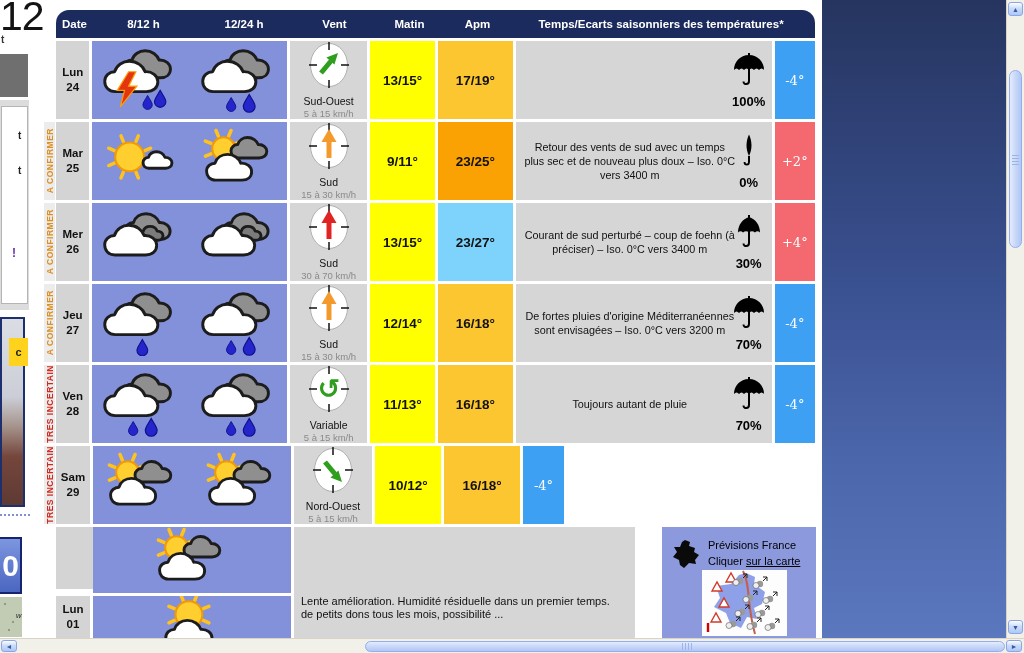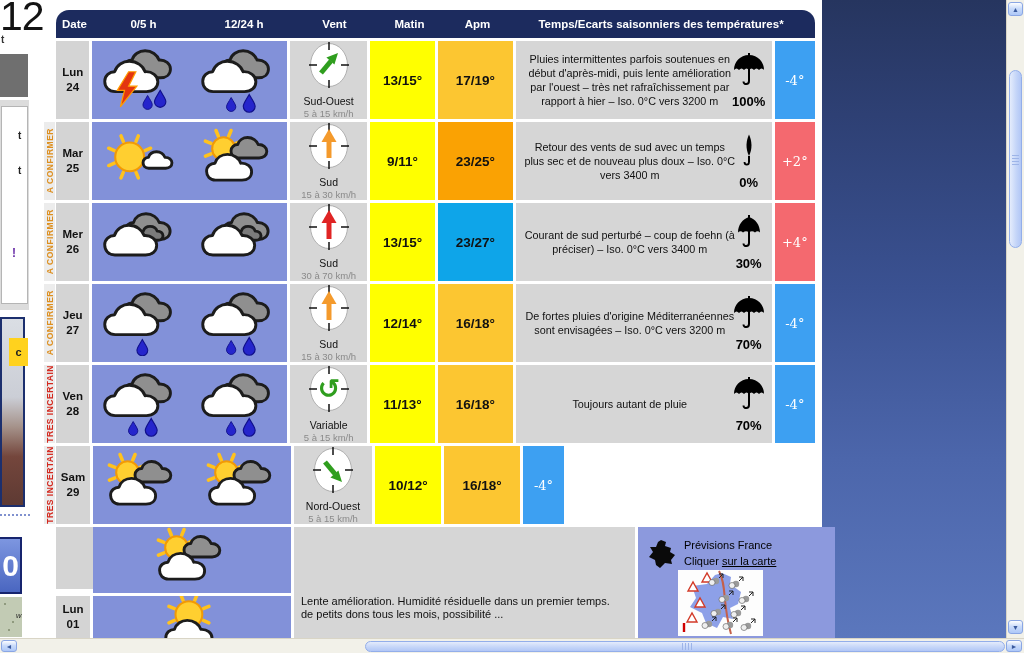--- a/index.html
+++ b/index.html
@@ -71,21 +71,21 @@
   .b-date{width:34px;background:#d4d4d4;display:flex;flex-direction:column;align-items:center;
     justify-content:center;font-weight:bold;font-size:11.5px;color:#111;line-height:1.3;}
   #dim-date{left:56px;top:527px;height:62px;padding-left:48px;}
   #dim-icon{left:93px;top:527px;width:198px;height:66px;background:#8291d9;display:flex;
     align-items:center;justify-content:center;}
   #lun-date{left:56px;top:596px;height:42px;}
   #lun-icon{left:93px;top:596px;width:198px;height:42px;background:#8291d9;display:flex;
     align-items:flex-start;justify-content:center;overflow:hidden;}
   #synopsis{left:294px;top:527px;width:341px;height:111px;background:#d6d6d6;box-sizing:border-box;
     padding:68px 6px 0 7px;font-size:11px;color:#111;line-height:1.22;overflow:hidden;}
-  #france-box{left:638px;top:527px;width:197px;height:111px;background:#8c99dd;overflow:hidden;}
+  #france-box{left:662px;top:527px;width:154px;height:111px;background:#8c99dd;overflow:hidden;}
   #france-box .fr-icon{position:absolute;left:9px;top:12px;}
   #france-box .fr-txt{position:absolute;left:46px;top:11px;font-size:11px;color:#000;line-height:1.45;}
   #france-box .fr-txt u{cursor:pointer;}
   #france-map{position:absolute;left:40px;top:43px;width:85px;height:66px;background:#fff;}
 
   
   #vsb{left:1006px;top:0;width:18px;height:638px;background:#f2f1e9;border-left:1px solid #d9d5c6;box-sizing:border-box;}
   #hsb{left:0;top:638px;width:1024px;height:15px;background:#f2f1e9;border-top:1px solid #d9d5c6;box-sizing:border-box;}
   .sb-btn{position:absolute;width:15px;height:14px;border-radius:3px;border:1px solid #8aa6e4;
     background:linear-gradient(180deg,#fdfeff,#cbdcfa 45%,#aec8f8);color:#3a5a9e;font-size:7px;
@@ -119,21 +119,21 @@
 <div class="abs" id="ls-zero">0</div>
 <div class="abs" id="ls-map">
   <span>wtze</span>
   <i style="left:4px;top:6px"></i>
     <i style="left:12px;top:24px"></i>
     <i style="left:8px;top:32px"></i>
 </div>
 
 <div class="abs" id="thead">
   <div class="hc" style="width:37px">Date</div>
-  <div class="hc" style="width:101px">0/5 h</div>
+  <div class="hc" style="width:101px">8/12 h</div>
   <div class="hc" style="width:100px">12/24 h</div>
   <div class="hc" style="width:81px">Vent</div>
   <div class="hc" style="width:69px">Matin</div>
   <div class="hc" style="width:67px">Apm</div>
   <div class="hc" style="width:300px">Temps/Ecarts saisonniers des températures*</div>
 </div>
 
 <div class="abs" id="tbody">
   <div class="row">
 
@@ -171,21 +171,20 @@
             </g>
             <line x1="14" y1="32" x2="24" y2="20" stroke="#2f9e1e" stroke-width="5"></line>
             <polygon points="31,12 27.4,23.6 19.4,16.6" fill="#2f9e1e"></polygon>
           </svg></div>
       <div class="wind-dir">Sud-Ouest</div>
       <div class="wind-spd">5 à 15 km/h</div>
     </div>
     <div class="cell c-matin">13/15°</div>
     <div class="cell c-apm" style="background: rgb(252, 198, 49);">17/19°</div>
     <div class="cell c-temps">
-      <div class="temps-text">Pluies intermittentes parfois soutenues en début d'après-midi, puis lente amélioration par l'ouest – très net rafraîchissement par rapport à hier – Iso. 0°C vers 3200 m</div>
       <div class="rain-block">
         <div><svg width="34" height="35" viewBox="0 0 34 35">
               <path d="M17 3 C8 3 2 10 2 18 Q4.5 15 7 18 Q9.5 15 12 18 Q14.5 15 17 18 Q19.5 15 22 18 Q24.5 15 27 18 Q29.5 15 32 18 C32 10 26 3 17 3 Z" fill="#000"></path>
               <line x1="17" y1="1" x2="17" y2="29" stroke="#000" stroke-width="2"></line>
               <path d="M17 29 C17 33 11.5 33 11.5 29.5" stroke="#000" stroke-width="2" fill="none"></path>
             </svg></div>
         <div class="rain-pct">100%</div>
       </div>
     </div>
     <div class="cell c-ecart" style="background: rgb(61, 160, 242);">-4°</div>
@@ -294,21 +293,21 @@
               <line x1="2" y1="24" x2="10" y2="24"></line>
               <line x1="34" y1="24" x2="42" y2="24"></line>
             </g>
             <line x1="22" y1="36" x2="22" y2="17" stroke="#e02424" stroke-width="5"></line>
             <polygon points="22,7 14.5,20 29.5,20" fill="#e02424"></polygon>
           </svg></div>
       <div class="wind-dir">Sud</div>
       <div class="wind-spd">30 à 70 km/h</div>
     </div>
     <div class="cell c-matin">13/15°</div>
-    <div class="cell c-apm" style="background: #0ea5e9;">23/27°</div>
+    <div class="cell c-apm" style="background: #7dd3fc;">23/27°</div>
     <div class="cell c-temps">
       <div class="temps-text">Courant de sud perturbé – coup de foehn (à préciser) – Iso. 0°C vers 3400 m</div>
       <div class="rain-block">
         <div><svg width="34" height="35" viewBox="0 0 34 35">
               <path d="M17 3 C10.5 5 6 11 6 18.5 Q8.5 16 11 18.5 Q14 16 17 18.5 Q20 16 23 18.5 Q25.5 16 28 18.5 C28 11 23.5 5 17 3 Z" fill="#000"></path>
               <line x1="17" y1="1" x2="17" y2="29" stroke="#000" stroke-width="2"></line>
               <path d="M17 29 C17 33 11.5 33 11.5 29.5" stroke="#000" stroke-width="2" fill="none"></path>
             </svg></div>
         <div class="rain-pct">30%</div>
       </div>

